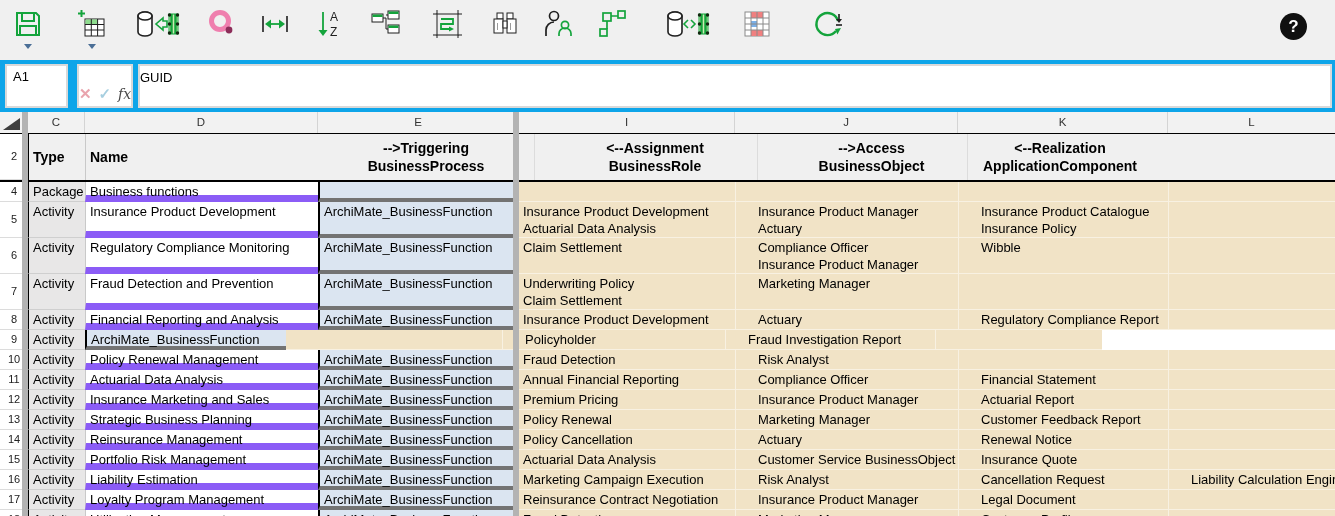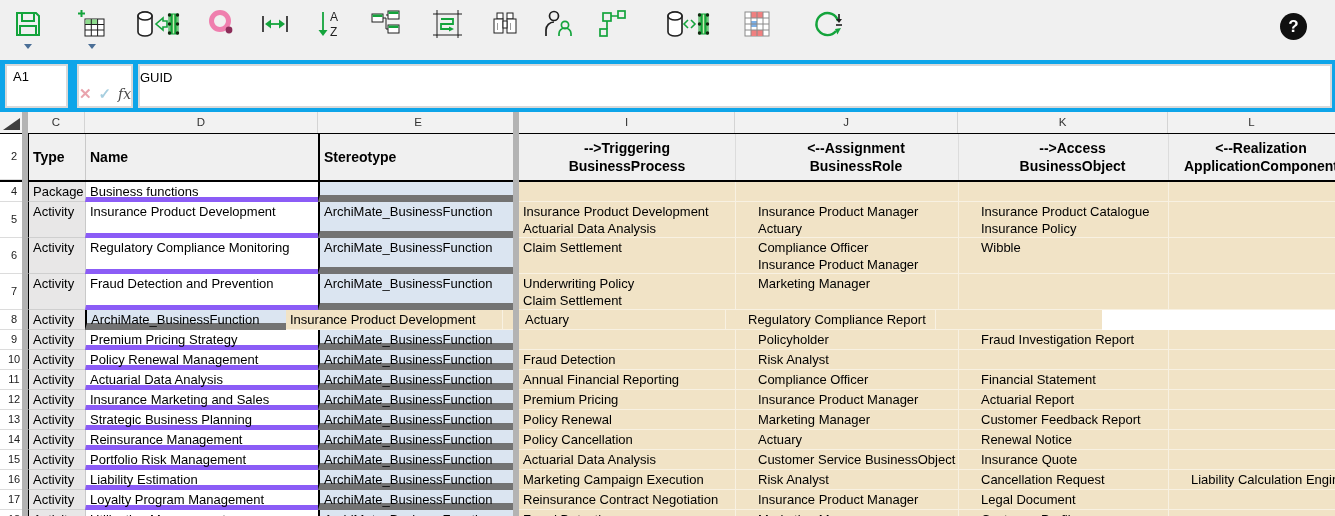--- a/index.html
+++ b/index.html
@@ -53,22 +53,22 @@
   .hcell.center { justify-content:center; text-align:center; }
   .hrow .rn { font-weight:normal; }
 
   .row { display:flex; }
   .h-single { height:20px; } .h-double { height:36px; }
   .cell { font-size:13px; line-height:17px; padding:1px 4px 0; white-space:pre;
           overflow:visible; color:#000; }
   .rn { background:#fff; font-size:11px; color:#222; display:flex; align-items:center;
         justify-content:center; border-bottom:1px solid #dcdcdc; padding:0; }
   .col-type { background:#e8e7e7; border-left:1px solid #000; border-bottom:1px solid #cfcfcf; }
-  .col-name { background:#fff; border-left:1px solid #c9c9c9; border-bottom:5px solid #8b5cf6; }
-  .col-stereotype { background:#dbe5f1; border-left:2px solid #000; border-bottom:7px solid #737373; }
+  .col-name { background:#fff; border-left:1px solid #c9c9c9; border-bottom:7px solid #8b5cf6; }
+  .col-stereotype { background:#dbe5f1; border-left:2px solid #000; border-bottom:4px solid #737373; }
   .col-triggering, .col-assignment, .col-access, .col-realization
         { background:#f1e3c6; border-bottom:1px solid #f8f1e2; }
   .col-assignment, .col-access, .col-realization { border-left:1px solid #f8f1e2;padding-left:22px; }
   .hrow .col-type, .hrow .col-name, .hrow .col-stereotype,
   .hrow .col-triggering, .hrow .col-assignment, .hrow .col-access, .hrow .col-realization
         { background:#f0f0f0; border-bottom:none; }
   .hrow .col-assignment, .hrow .col-access, .hrow .col-realization
         { border-left:1px solid #dcdcdc; }
 </style>
 </head>
@@ -254,21 +254,20 @@
     <div class="lcell w-triggering">I</div>
     <div class="lcell w-assignment">J</div>
     <div class="lcell w-access">K</div>
     <div class="lcell w-l w-realization" style="border-right:none">L</div>
   </div>
 
   <div class="hrow">
     <div class="rn cell w-rn">2</div>
     <div class="hcell col-type w-type">Type</div>
     <div class="hcell col-name w-name">Name</div>
-    <div class="hcell col-stereotype w-stereotype">Stereotype</div>
     <div class="hcell center col-triggering w-triggering">--&gt;Triggering
 BusinessProcess</div>
     <div class="hcell center col-assignment w-assignment">&lt;--Assignment
 BusinessRole</div>
     <div class="hcell center col-access w-access">--&gt;Access
 BusinessObject</div>
     <div class="hcell center col-realization w-realization">&lt;--Realization
 ApplicationComponent</div>
   </div>
 
@@ -314,30 +313,30 @@
         <div class="cell col-stereotype w-stereotype">ArchiMate_BusinessFunction</div>
         <div class="cell col-triggering w-triggering">Underwriting Policy
 Claim Settlement</div>
         <div class="cell col-assignment w-assignment">Marketing Manager</div>
         <div class="cell col-access w-access"></div>
         <div class="cell col-realization w-realization"></div>
       </div>
       <div class="row h-single">
         <div class="cell rn w-rn">8</div>
         <div class="cell col-type w-type">Activity</div>
+        <div class="cell col-name w-name">Financial Reporting and Analysis</div>
         <div class="cell col-stereotype w-stereotype">ArchiMate_BusinessFunction</div>
         <div class="cell col-triggering w-triggering">Insurance Product Development</div>
         <div class="cell col-assignment w-assignment">Actuary</div>
         <div class="cell col-access w-access">Regulatory Compliance Report</div>
         <div class="cell col-realization w-realization"></div>
       </div>
       <div class="row h-single">
         <div class="cell rn w-rn">9</div>
         <div class="cell col-type w-type">Activity</div>
-        <div class="cell col-name w-name">Premium Pricing Strategy</div>
         <div class="cell col-stereotype w-stereotype">ArchiMate_BusinessFunction</div>
         <div class="cell col-triggering w-triggering"></div>
         <div class="cell col-assignment w-assignment">Policyholder</div>
         <div class="cell col-access w-access">Fraud Investigation Report</div>
         <div class="cell col-realization w-realization"></div>
       </div>
       <div class="row h-single">
         <div class="cell rn w-rn">10</div>
         <div class="cell col-type w-type">Activity</div>
         <div class="cell col-name w-name">Policy Renewal Management</div>

